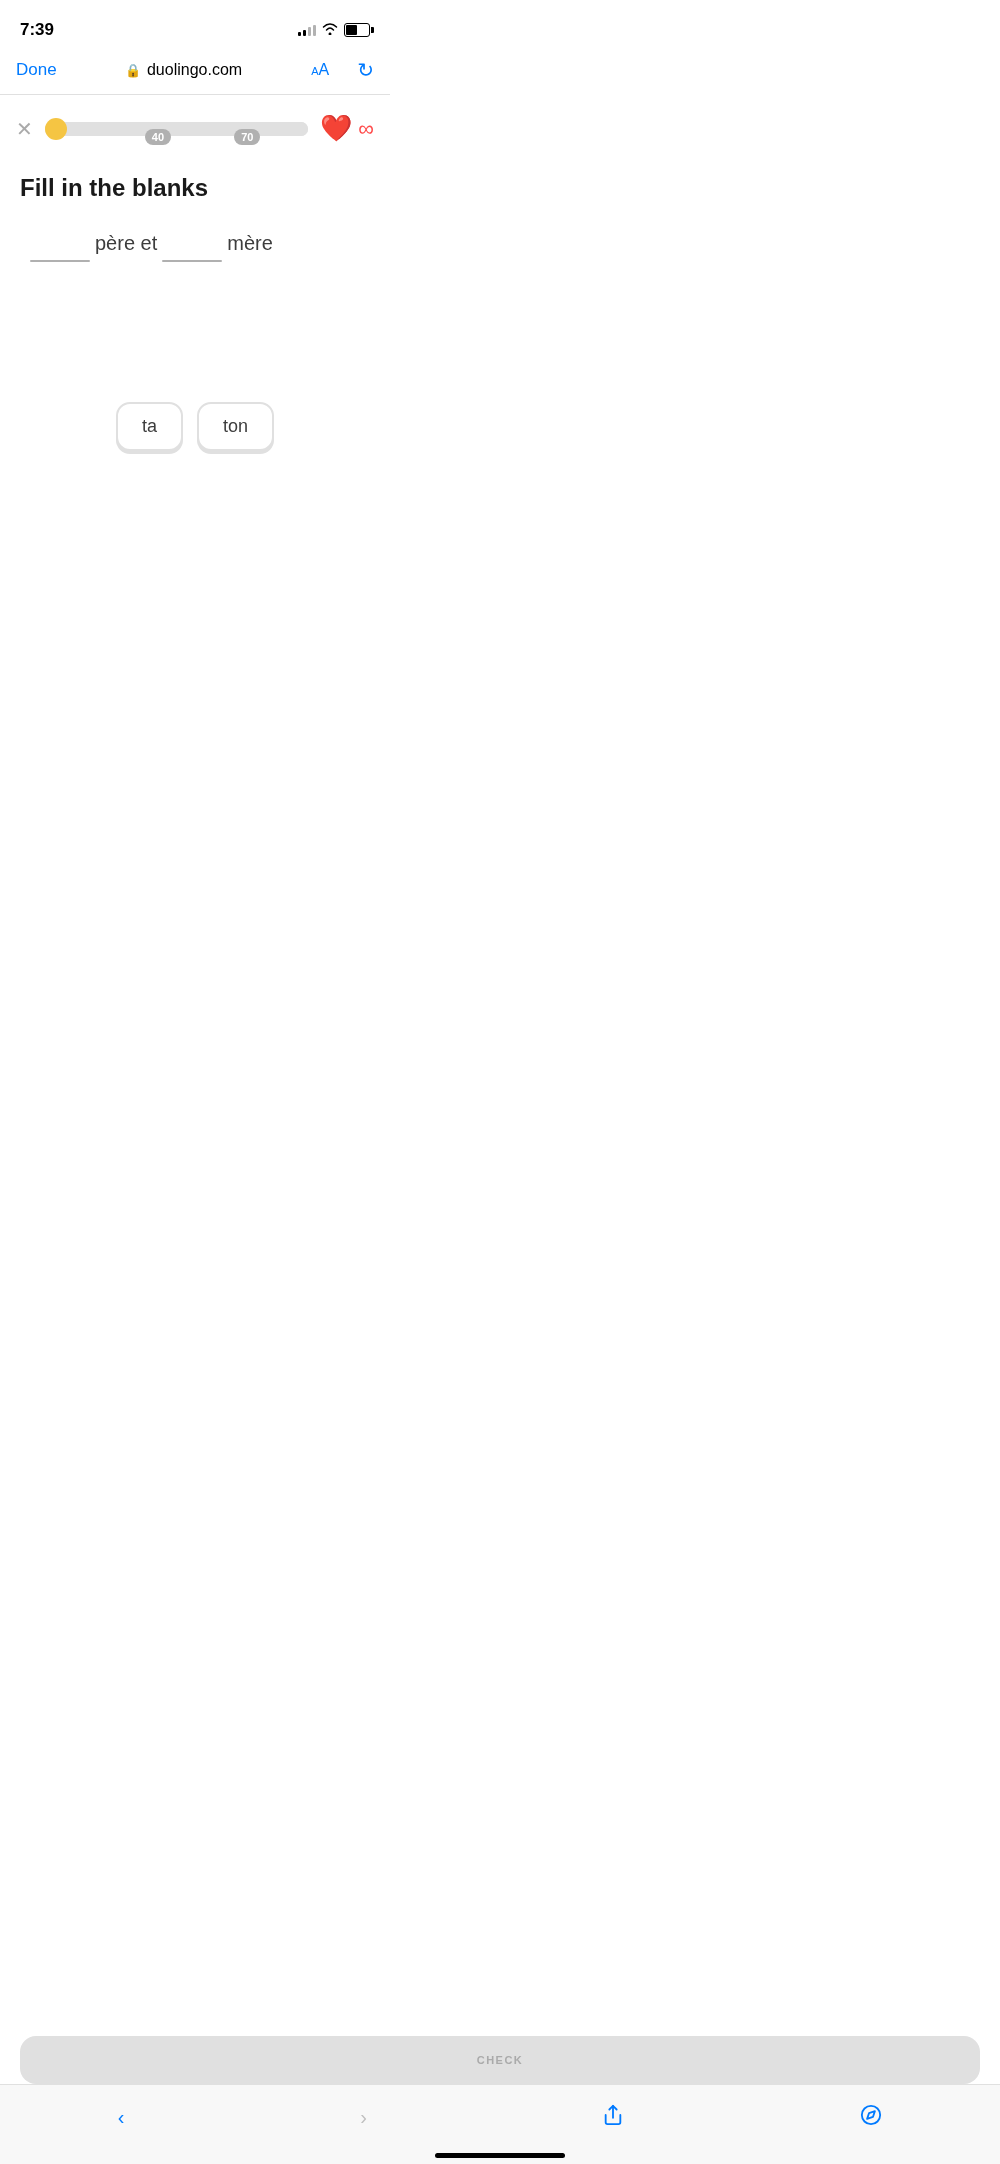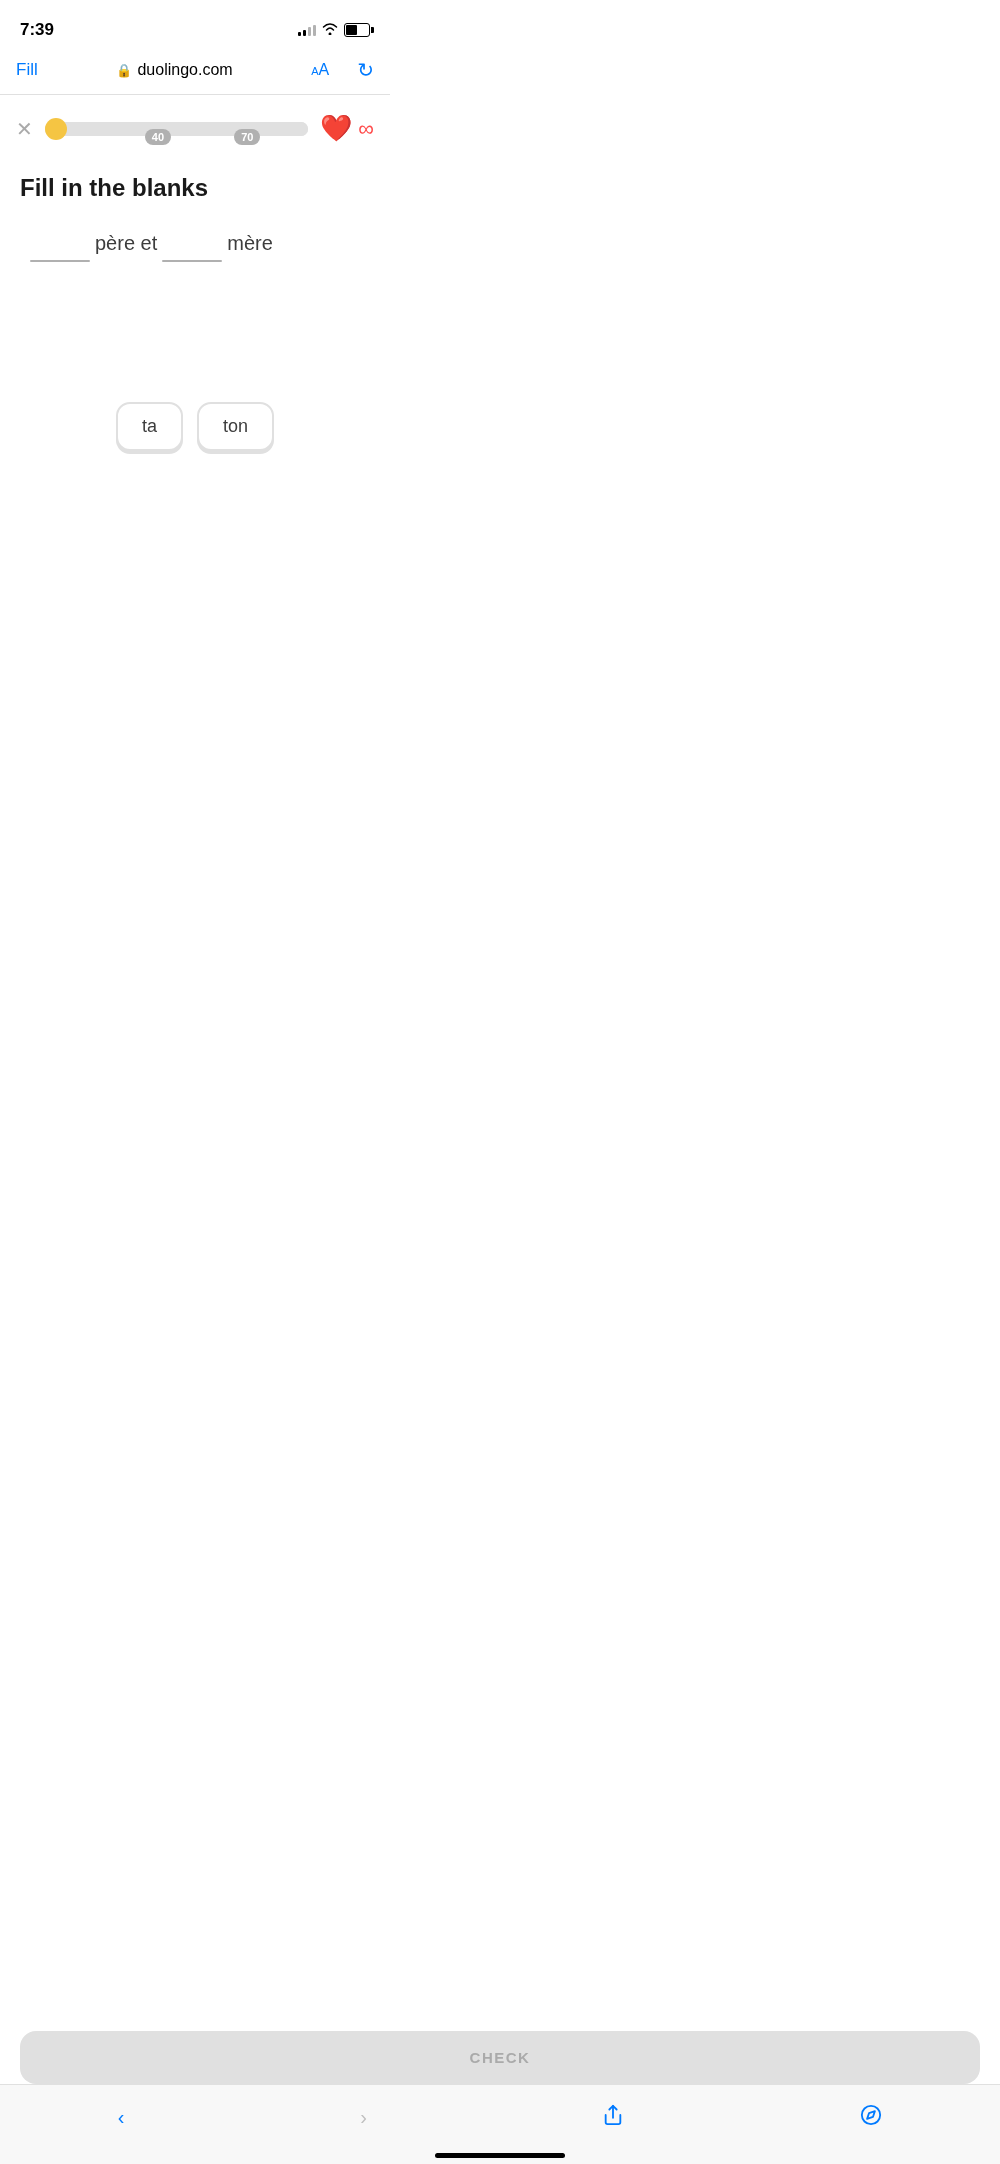--- a/index.html
+++ b/index.html
@@ -248,21 +248,21 @@
       right: 0;
       padding: 0 20px;
     }
 
     .check-btn {
       width: 100%;
       padding: 18px;
       background: #e0e0e0;
       border: none;
       border-radius: 16px;
-      font-size: 15px;
+      font-size: 11px;
       font-weight: 700;
       letter-spacing: 1.5px;
       color: #aaaaaa;
       cursor: pointer;
     }
 
     
     .bottom-nav {
       position: fixed;
       bottom: 0;
@@ -362,21 +362,21 @@
         <path d="M1.5 4C3.5 2 5.6 1 8 1s4.5 1 6.5 3" stroke="#000" stroke-width="1.5" stroke-linecap="round" fill="none"></path>
       </svg>
     </span>
     <div class="battery-icon">
       <div class="battery-fill"></div>
     </div>
   </div>
 </div>
 
 <div class="browser-bar">
-  <span class="done-btn">Fill</span>
+  <span class="done-btn">Done</span>
   <div class="url-bar">
     <span class="lock-icon">🔒</span>
     <span>duolingo.com</span>
   </div>
   <div class="browser-actions">
     <span class="aa-btn">
       <span style="font-size:11px; color:#007AFF;">A</span><span style="font-size:16px; color:#007AFF; font-weight:500;">A</span>
     </span>
     <span class="reload-btn" style="font-size:20px; color:#007AFF;">↻</span>
   </div>

